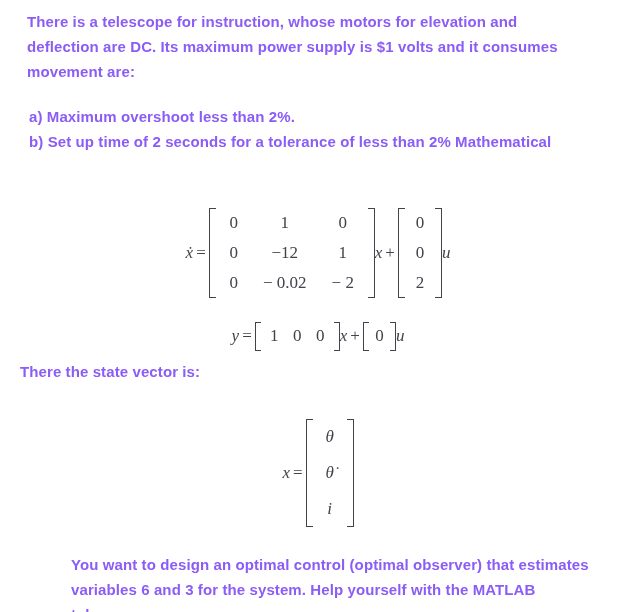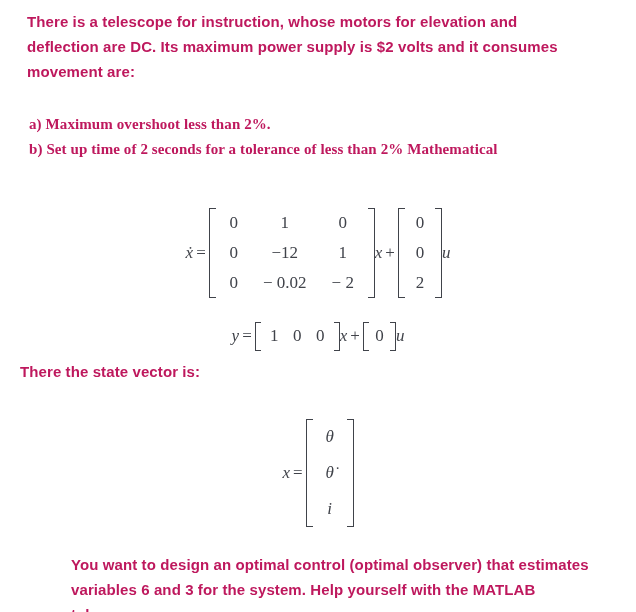--- a/index.html
+++ b/index.html
@@ -11,26 +11,26 @@
     background: #ffffff;
     overflow: hidden;
     font-family: "Liberation Sans", sans-serif;
   }
   
   .para {
     position: absolute;
     font-weight: bold;
     font-size: 15px;
     line-height: 25px;
-    color: #be185d;
+    color: #8b5cf6;
     white-space: nowrap;
     letter-spacing: 0.1px;
   }
   #intro   { left: 27px; top: 9px;   }
-  #reqs    { left: 29px; top: 112px; font-family: Liberation Serif, serif; }
+  #reqs    { left: 29px; top: 104px; }
   #where   { left: 20px; top: 359px; }
   #closing { left: 27px; top: 552px; margin-left: 44px; }
 
   
   .eq {
     position: absolute;
     left: 0;
     width: 636px;
     display: flex;
     justify-content: center;
@@ -87,21 +87,21 @@
     font-style: italic;
   }
 </style>
 </head>
 <body>
 
 <div class="page">
 
   <div class="para" id="intro">
     <div>There is a telescope for instruction, whose motors for elevation and</div>
-    <div>deflection are DC. Its maximum power supply is $2 volts and it consumes</div>
+    <div>deflection are DC. Its maximum power supply is $1 volts and it consumes</div>
     <div>movement are:</div>
   </div>
 
   <div class="para" id="reqs">
     <div>a) Maximum overshoot less than 2%.</div>
     <div>b) Set up time of 2 seconds for a tolerance of less than 2% Mathematical</div>
   </div>
 
   <div class="eq" id="eq-state">
     <div class="mrow">

